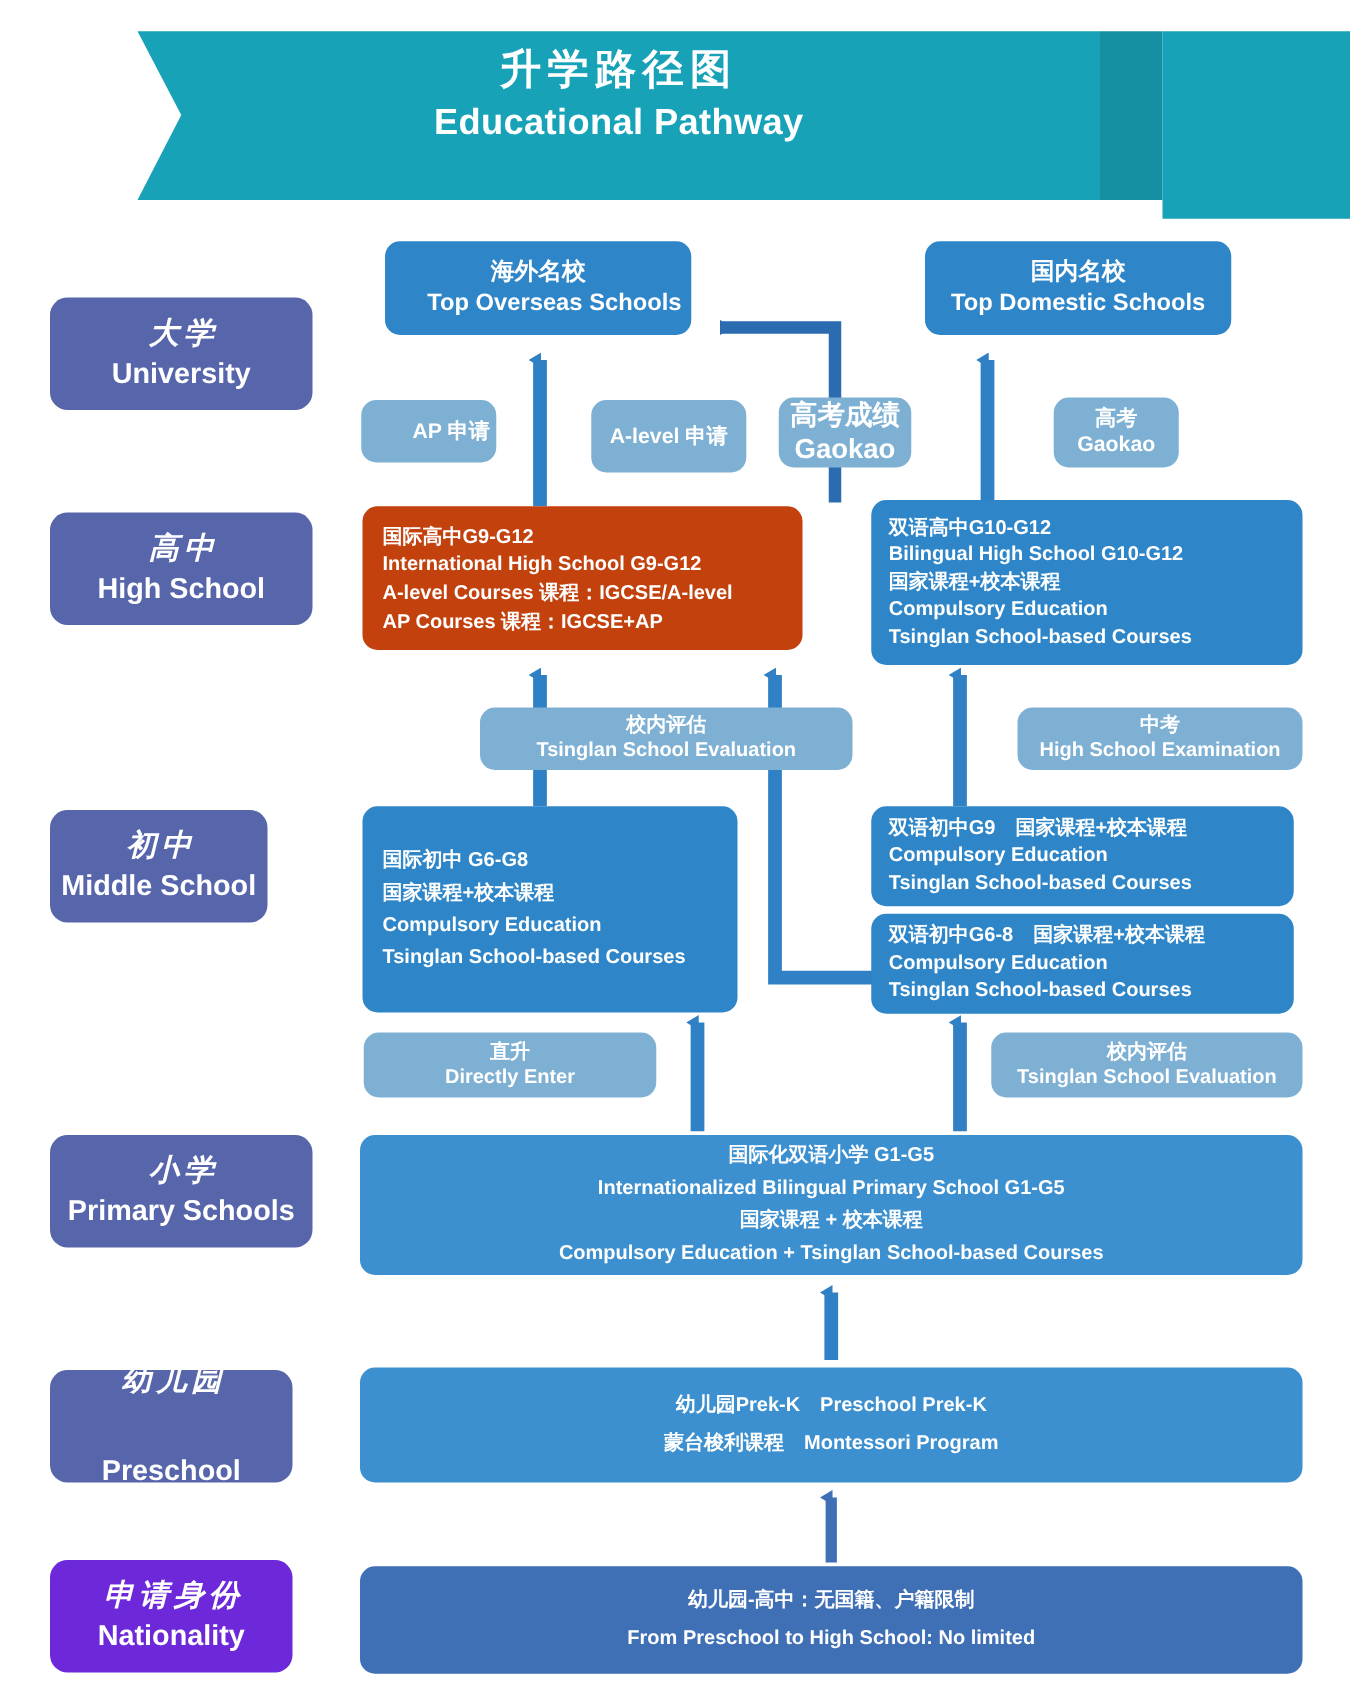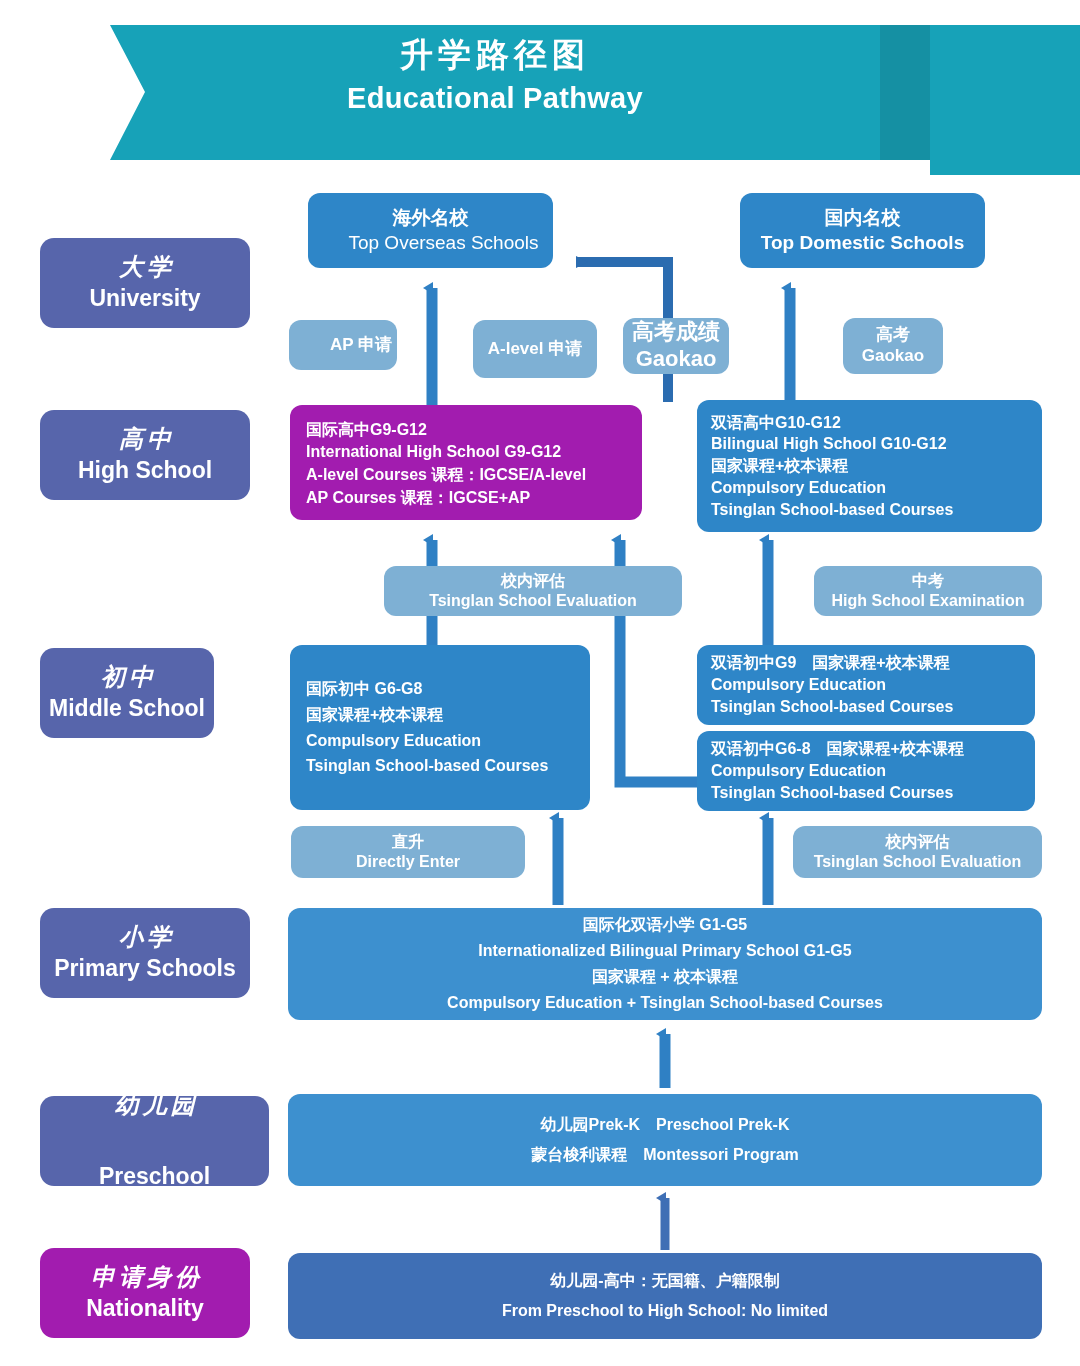--- a/index.html
+++ b/index.html
@@ -181,33 +181,33 @@
   <div class="stage-label" style="left:40px; top:648px; width:174px; height:90px; background:#5765ab;">
     <span class="cn">初中</span>
     <span class="en">Middle School</span>
   </div>
 
   <div class="stage-label" style="left:40px; top:908px; width:210px; height:90px; background:#5765ab;">
     <span class="cn">小学</span>
     <span class="en">Primary Schools</span>
   </div>
 
-  <div class="stage-label" style="left:40px; top:1096px; width:229px; height:90px; background:#5765ab;gap:40px;">
+  <div class="stage-label" style="left:40px; top:1096px; width:194px; height:90px; background:#5765ab;gap:40px;">
     <span class="cn">幼儿园</span>
     <span class="en">Preschool</span>
   </div>
 
-  <div class="stage-label" style="left:40px; top:1248px; width:210px; height:90px; background:#a21caf;">
+  <div class="stage-label" style="left:40px; top:1248px; width:194px; height:90px; background:#6d28d9;">
     <span class="cn">申请身份</span>
     <span class="en">Nationality</span>
   </div>
 
   <div class="node center" style="left:308px; top:193px; width:245px; height:75px; background:#2e86c8; line-height:1.3;">
     <span class="line" style="font-size:19px; font-weight:bold;">海外名校</span>
-    <span class="line" style="font-size:19px; font-weight:normal;margin-left:26px;">Top Overseas Schools</span>
+    <span class="line" style="font-size:19px; font-weight:bold;margin-left:26px;">Top Overseas Schools</span>
   </div>
 
   <div class="node center" style="left:740px; top:193px; width:245px; height:75px; background:#2e86c8; line-height:1.3;">
     <span class="line" style="font-size:19px; font-weight:bold;">国内名校</span>
     <span class="line" style="font-size:19px; font-weight:bold;">Top Domestic Schools</span>
   </div>
 
   <div class="pill" style="left:289px; top:320px; width:108px; height:50px; font-size:17px;padding-left:36px;">
     <span>AP 申请</span>
   </div>
@@ -219,21 +219,21 @@
   <div class="pill" style="left:623px; top:318px; width:106px; height:56px; font-size:22px;">
     <span>高考成绩</span>
     <span>Gaokao</span>
   </div>
 
   <div class="pill" style="left:843px; top:318px; width:100px; height:56px; font-size:17px;">
     <span>高考</span>
     <span>Gaokao</span>
   </div>
 
-  <div class="node left" style="left:290px; top:405px; width:352px; height:115px; background:#a21caf;
+  <div class="node left" style="left:290px; top:405px; width:352px; height:115px; background:#c2410c;
               padding:12px 0 9px 16px; line-height:1.42;">
     <span class="line" style="font-size:16px; font-weight:bold;">国际高中G9-G12</span>
     <span class="line" style="font-size:16px; font-weight:bold;">International High School G9-G12</span>
     <span class="line" style="font-size:16px; font-weight:bold;">A-level Courses 课程：IGCSE/A-level</span>
     <span class="line" style="font-size:16px; font-weight:bold;">AP Courses 课程：IGCSE+AP</span>
   </div>
 
   <div class="node left" style="left:697px; top:400px; width:345px; height:132px; background:#2e86c8;
               padding:10px 0 10px 14px; line-height:1.36;">
     <span class="line" style="font-size:16px; font-weight:bold;">双语高中G10-G12</span>

